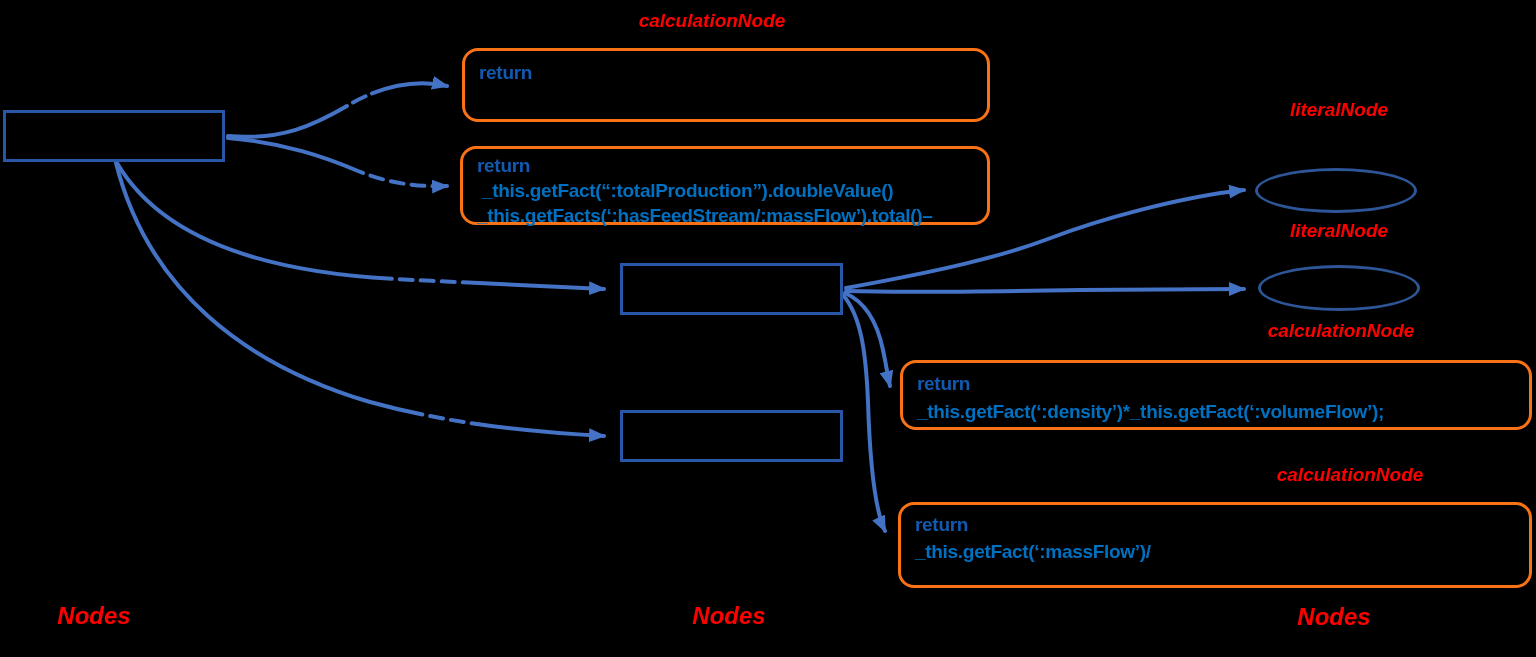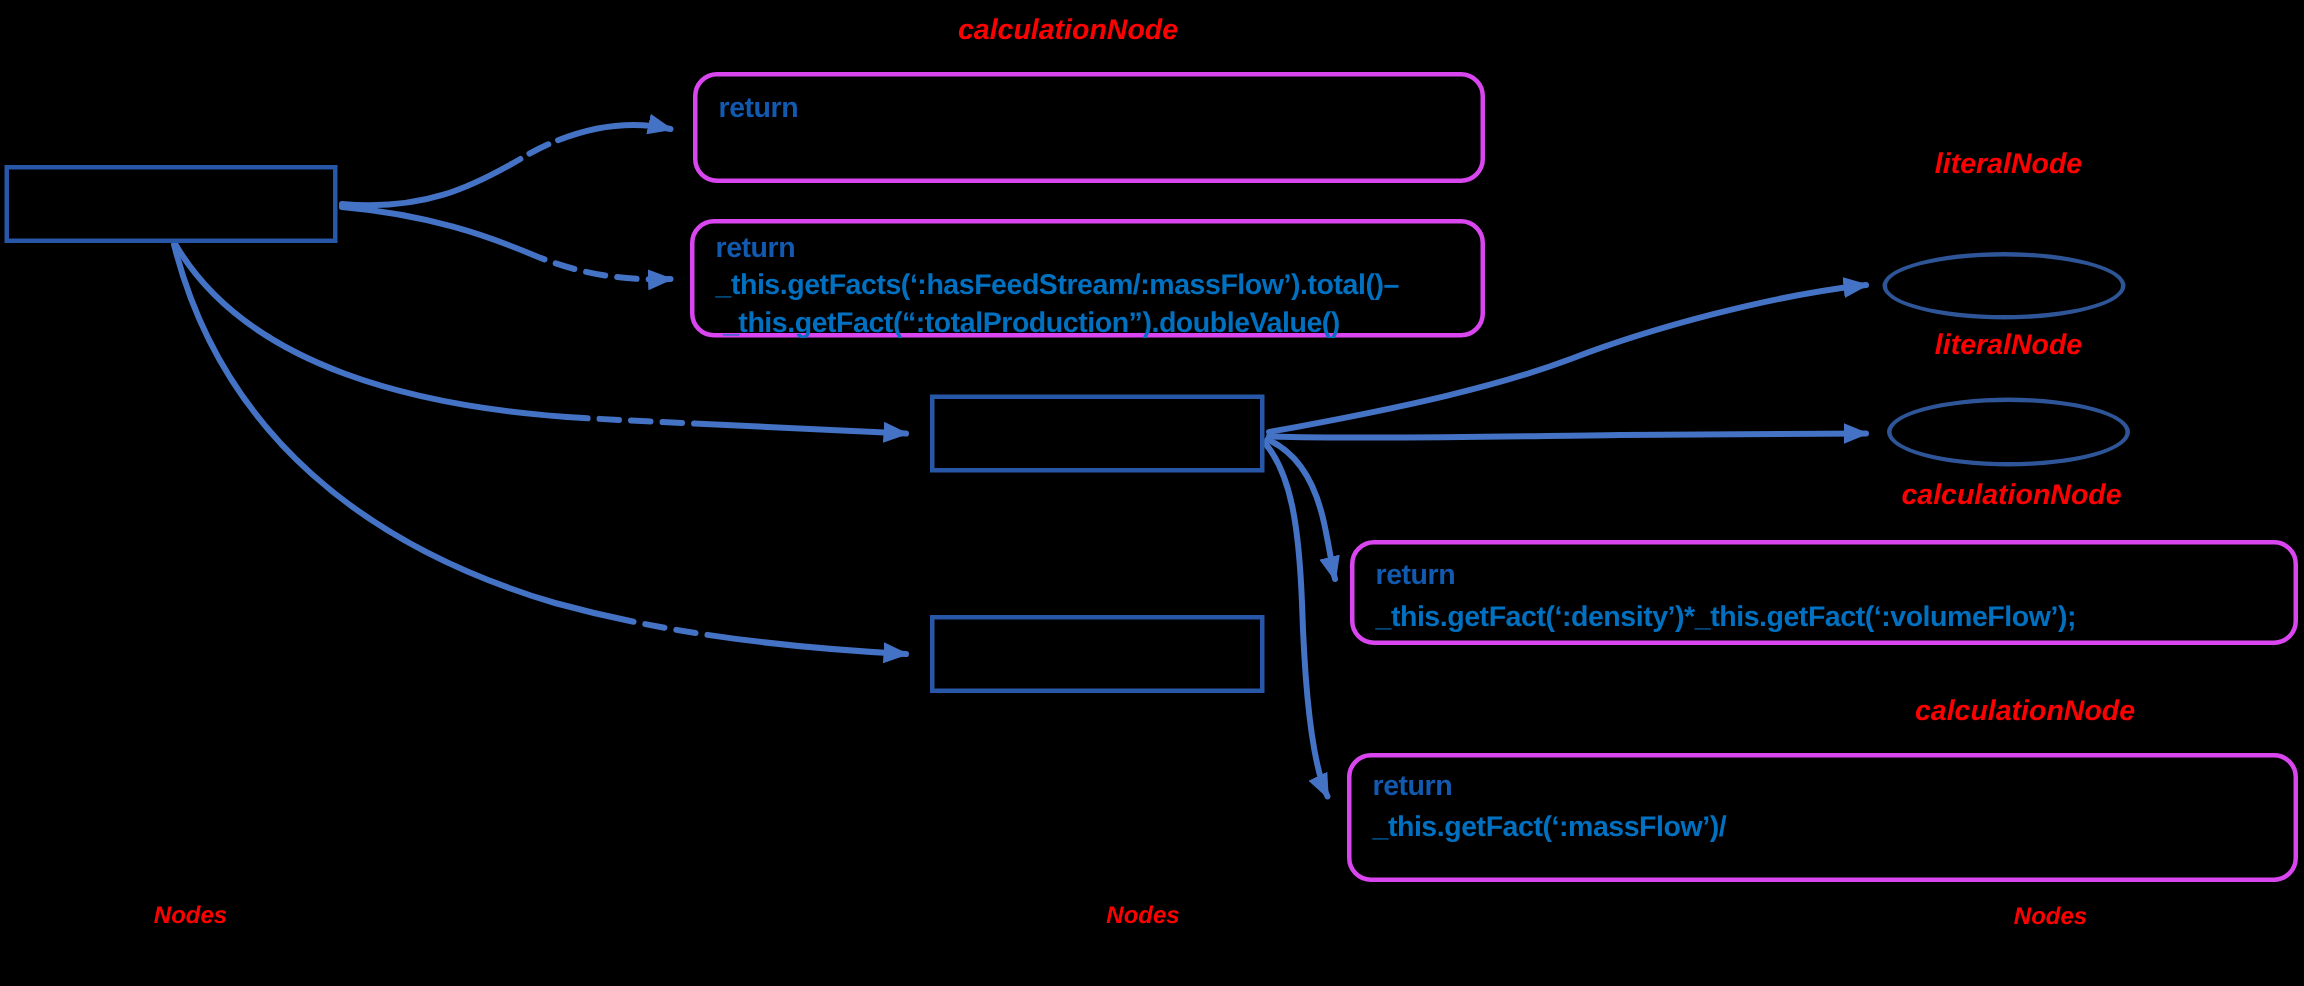--- a/index.html
+++ b/index.html
@@ -8,36 +8,36 @@
     font-family:"Liberation Sans",sans-serif;overflow:hidden;
   }
   svg.arrows{position:absolute;left:0;top:0;width:1536px;height:657px;}
   .rect{position:absolute;border:3px solid #2857A8;box-sizing:border-box;background:transparent;}
   .r-main{left:3px;top:110px;width:222px;height:52px;}
   .r-mid1{left:620px;top:263px;width:223px;height:52px;}
   .r-mid2{left:620px;top:410px;width:223px;height:52px;}
   .ellipse{position:absolute;border:3px solid #2E5597;border-radius:50%;box-sizing:border-box;}
   .e1{left:1255px;top:168px;width:162px;height:45px;}
   .e2{left:1258px;top:265px;width:162px;height:46px;}
-  .rbox{position:absolute;border:3px solid #d946ef;border-radius:16px;box-sizing:border-box;background:transparent;}
+  .rbox{position:absolute;border:3px solid #f97316;border-radius:16px;box-sizing:border-box;background:transparent;}
   .rbox .ln{font-weight:bold;font-size:19px;color:#0070C0;white-space:pre;letter-spacing:-0.3px;}
   .rbox .ln.return{color:#1259B0;}
   .b1{left:462px;top:48px;width:528px;height:74px;padding:8px 0 0 14px;}
   .b1 .ln{line-height:28px;}
   .b2{left:460px;top:146px;width:530px;height:79px;padding:4px 0 0 14px;}
   .b2 .ln{line-height:25px;}
   .b3{left:900px;top:360px;width:632px;height:70px;padding:7px 0 0 14px;}
   .b3 .ln{line-height:28px;}
   .b4{left:898px;top:502px;width:634px;height:86px;padding:6px 0 0 14px;}
   .b4 .ln{line-height:27px;}
   .red-label{
     position:absolute;color:#FF0000;font-weight:bold;font-style:italic;
     font-size:19px;white-space:nowrap;transform:translateX(-50%);
   }
-  .nodes-label{font-size:16px;margin-left:33px;}
+  .nodes-label{font-size:24px;}
   .lbl-calc-top{left:712px;top:10px;}
   .lbl-lit1{left:1339px;top:99px;}
   .lbl-lit2{left:1339px;top:220px;}
   .lbl-calc-density{left:1341px;top:320px;}
   .lbl-calc-mass{left:1350px;top:464px;}
   .lbl-nodes-left{left:94px;top:602px;}
   .lbl-nodes-mid{left:729px;top:602px;}
   .lbl-nodes-right{left:1334px;top:603px;}
 </style>
 </head>
@@ -78,22 +78,22 @@
 
   <div class="ellipse e1"></div>
   <div class="ellipse e2"></div>
 
   <div class="rbox b1">
     <div class="ln return">return</div>
   </div>
 
   <div class="rbox b2">
     <div class="ln return">return</div>
+    <div class="ln"> _this.getFact(“:totalProduction”).doubleValue()</div>
     <div class="ln">_this.getFacts(‘:hasFeedStream/:massFlow’).total()–</div>
-    <div class="ln"> _this.getFact(“:totalProduction”).doubleValue()</div>
   </div>
 
   <div class="rbox b3">
     <div class="ln return">return</div>
     <div class="ln">_this.getFact(‘:density’)*_this.getFact(‘:volumeFlow’);</div>
   </div>
 
   <div class="rbox b4">
     <div class="ln return">return</div>
     <div class="ln">_this.getFact(‘:massFlow’)/</div>

